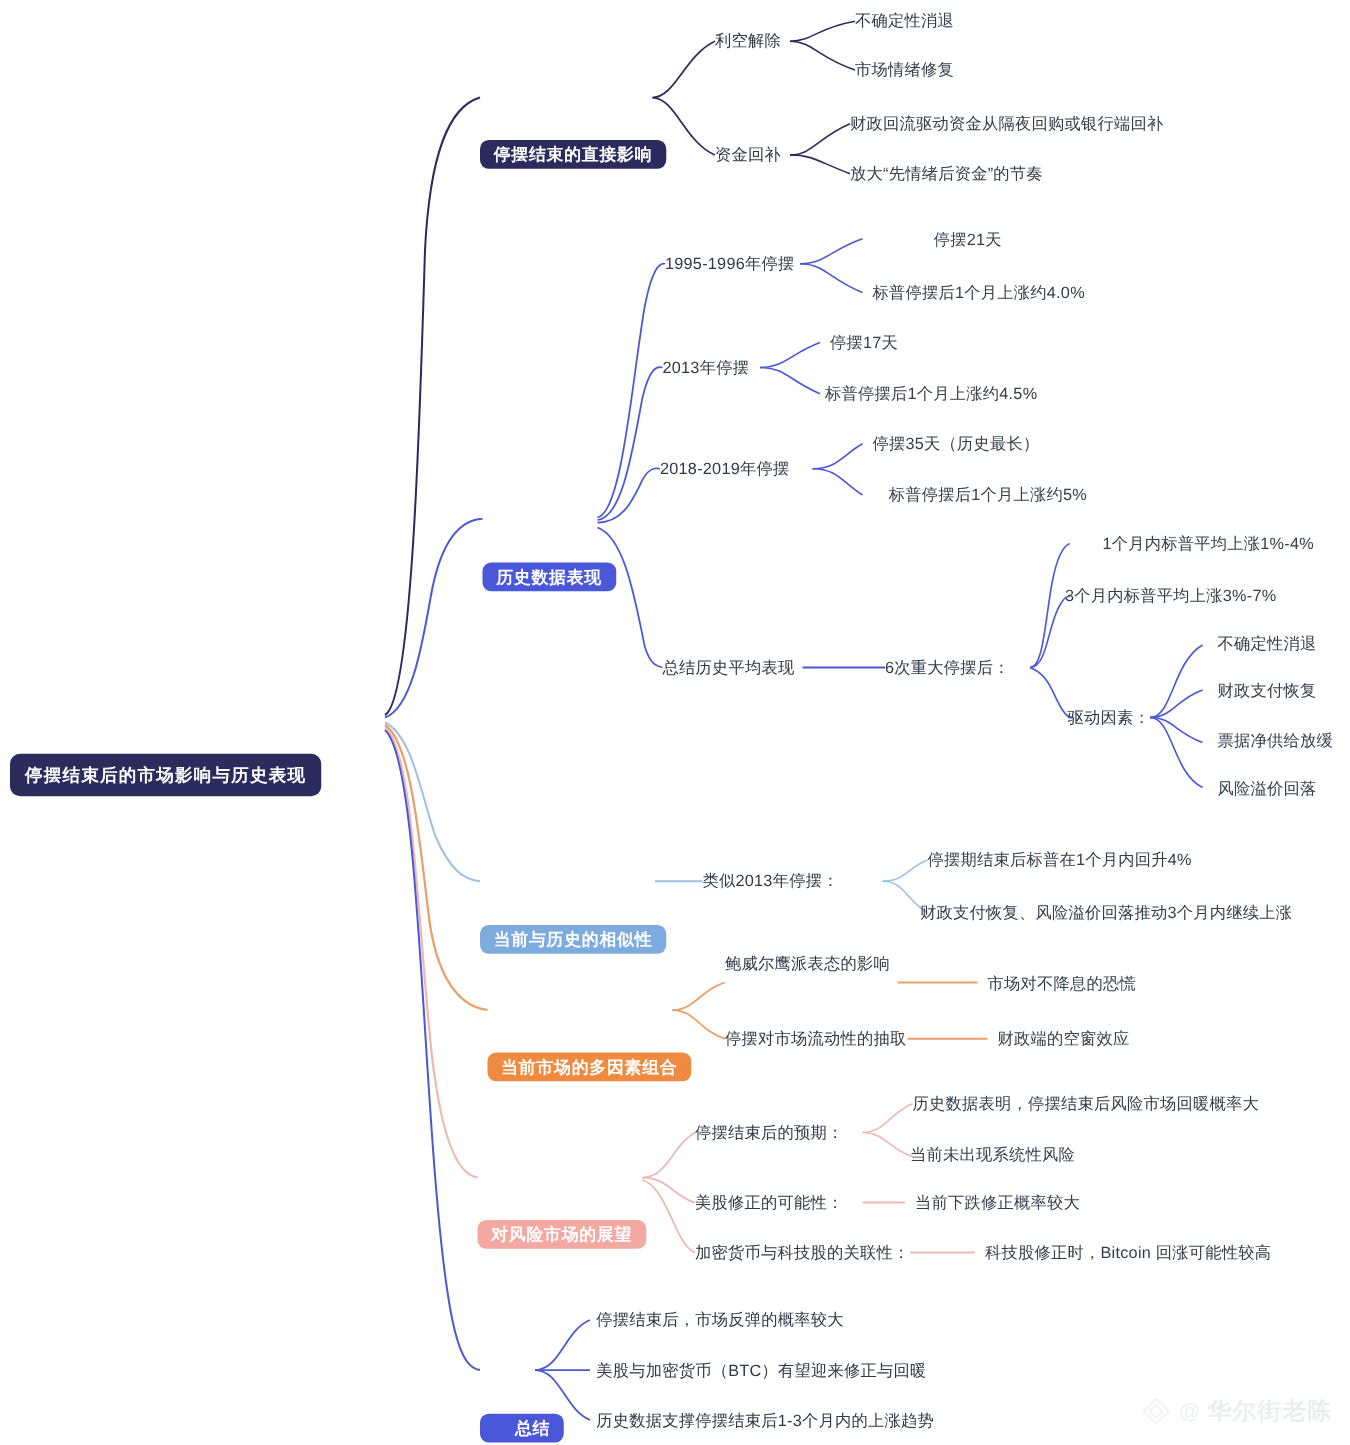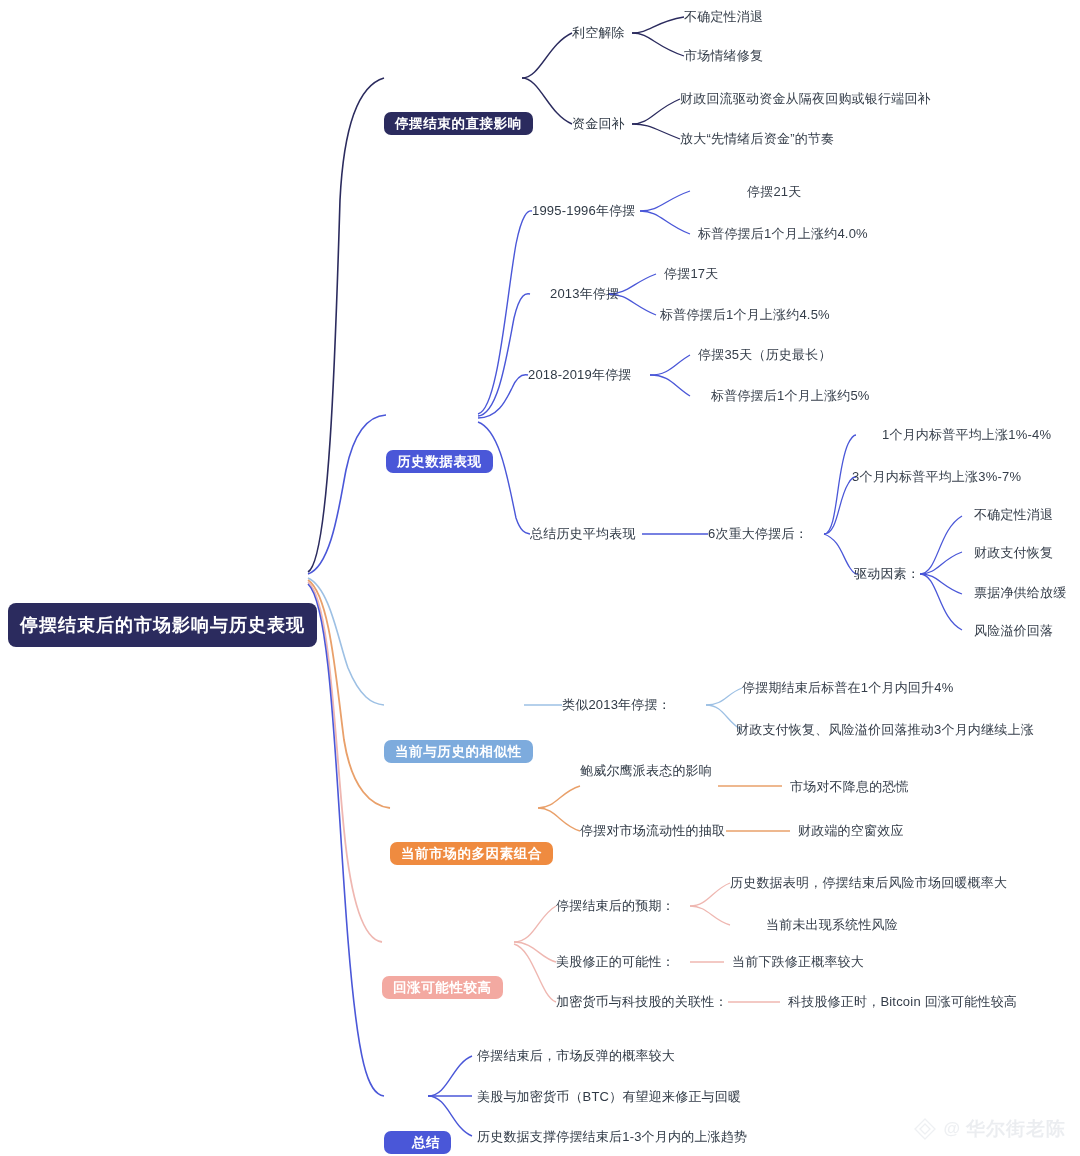--- a/index.html
+++ b/index.html
@@ -32,23 +32,23 @@
     color:#ffffff;
     font-weight:bold;
     letter-spacing:.6px;
     display:flex;
     align-items:center;
     justify-content:center;
     line-height:1;
     margin-top:46px;
   }
   .root{
-    font-size:18px;
+    font-size:14px;
     padding:0 12px;
-    height:44px;
+    height:34px;
     border-radius:8px;
     letter-spacing:1px;
   }
   .branch{
     font-size:13.5px;
     padding:0 11px;
     height:23px;
   }
   
   .txt{
@@ -179,21 +179,21 @@
   <div class="node txt lv3" style="left:680px;top:132px;">放大“先情绪后资金”的节奏</div>
 
   <div class="node pill branch" style="left:386px;top:404px;background:#4a57d8;">
     <span>历史数据表现</span>
   </div>
 
   <div class="node txt lv2" style="left:532px;top:204px;">1995-1996年停摆</div>
   <div class="node txt lv3" style="left:718px;top:185px;margin-left:29px;">停摆21天</div>
   <div class="node txt lv3" style="left:698px;top:227px;">标普停摆后1个月上涨约4.0%</div>
 
-  <div class="node txt lv2" style="left:550px;top:287px;">2013年停摆</div>
+  <div class="node txt lv2" style="left:530px;top:287px;">2013年停摆</div>
   <div class="node txt lv3" style="left:664px;top:267px;text-align:center;">停摆17天</div>
   <div class="node txt lv3" style="left:660px;top:308px;">标普停摆后1个月上涨约4.5%</div>
 
   <div class="node txt lv2" style="left:528px;top:368px;">2018-2019年停摆</div>
   <div class="node txt lv3" style="left:698px;top:348px;">停摆35天（历史最长）</div>
   <div class="node txt lv3" style="left:698px;top:389px;margin-left:13px;">标普停摆后1个月上涨约5%</div>
 
   <div class="node txt lv2" style="left:530px;top:527px;">总结历史平均表现</div>
   <div class="node txt lv2" style="left:708px;top:527px;">6次重大停摆后：</div>
 
@@ -215,25 +215,25 @@
 
   <div class="node pill branch" style="left:390px;top:796px;background:#ef8b40;">
     <span>当前市场的多因素组合</span>
   </div>
   <div class="node txt lv2" style="left:580px;top:764px;">鲍威尔鹰派表态的影响</div>
   <div class="node txt lv3" style="left:790px;top:780px;">市场对不降息的恐慌</div>
   <div class="node txt lv2" style="left:580px;top:824px;">停摆对市场流动性的抽取</div>
   <div class="node txt lv3" style="left:798px;top:824px;">财政端的空窗效应</div>
 
   <div class="node pill branch" style="left:382px;top:930px;background:#f3a9a1;">
-    <span>回涨可能性较高</span>
+    <span>对风险市场的展望</span>
   </div>
   <div class="node txt lv2" style="left:556px;top:899px;">停摆结束后的预期：</div>
   <div class="node txt lv3" style="left:730px;top:876px;">历史数据表明，停摆结束后风险市场回暖概率大</div>
-  <div class="node txt lv3" style="left:766px;top:918px;">当前未出现系统性风险</div>
+  <div class="node txt lv3" style="left:728px;top:918px;font-family:Liberation Mono, monospace;">当前未出现系统性风险</div>
   <div class="node txt lv2" style="left:556px;top:955px;">美股修正的可能性：</div>
   <div class="node txt lv3" style="left:732px;top:955px;">当前下跌修正概率较大</div>
   <div class="node txt lv2" style="left:556px;top:995px;">加密货币与科技股的关联性：</div>
   <div class="node txt lv3" style="left:788px;top:995px;">科技股修正时，Bitcoin 回涨可能性较高</div>
 
   <div class="node pill branch" style="left:384px;top:1085px;background:#4a57d8;padding-left:28px;">
     <span>总结</span>
   </div>
   <div class="node txt lv2" style="left:477px;top:1049px;">停摆结束后，市场反弹的概率较大</div>
   <div class="node txt lv2" style="left:477px;top:1090px;">美股与加密货币（BTC）有望迎来修正与回暖</div>

